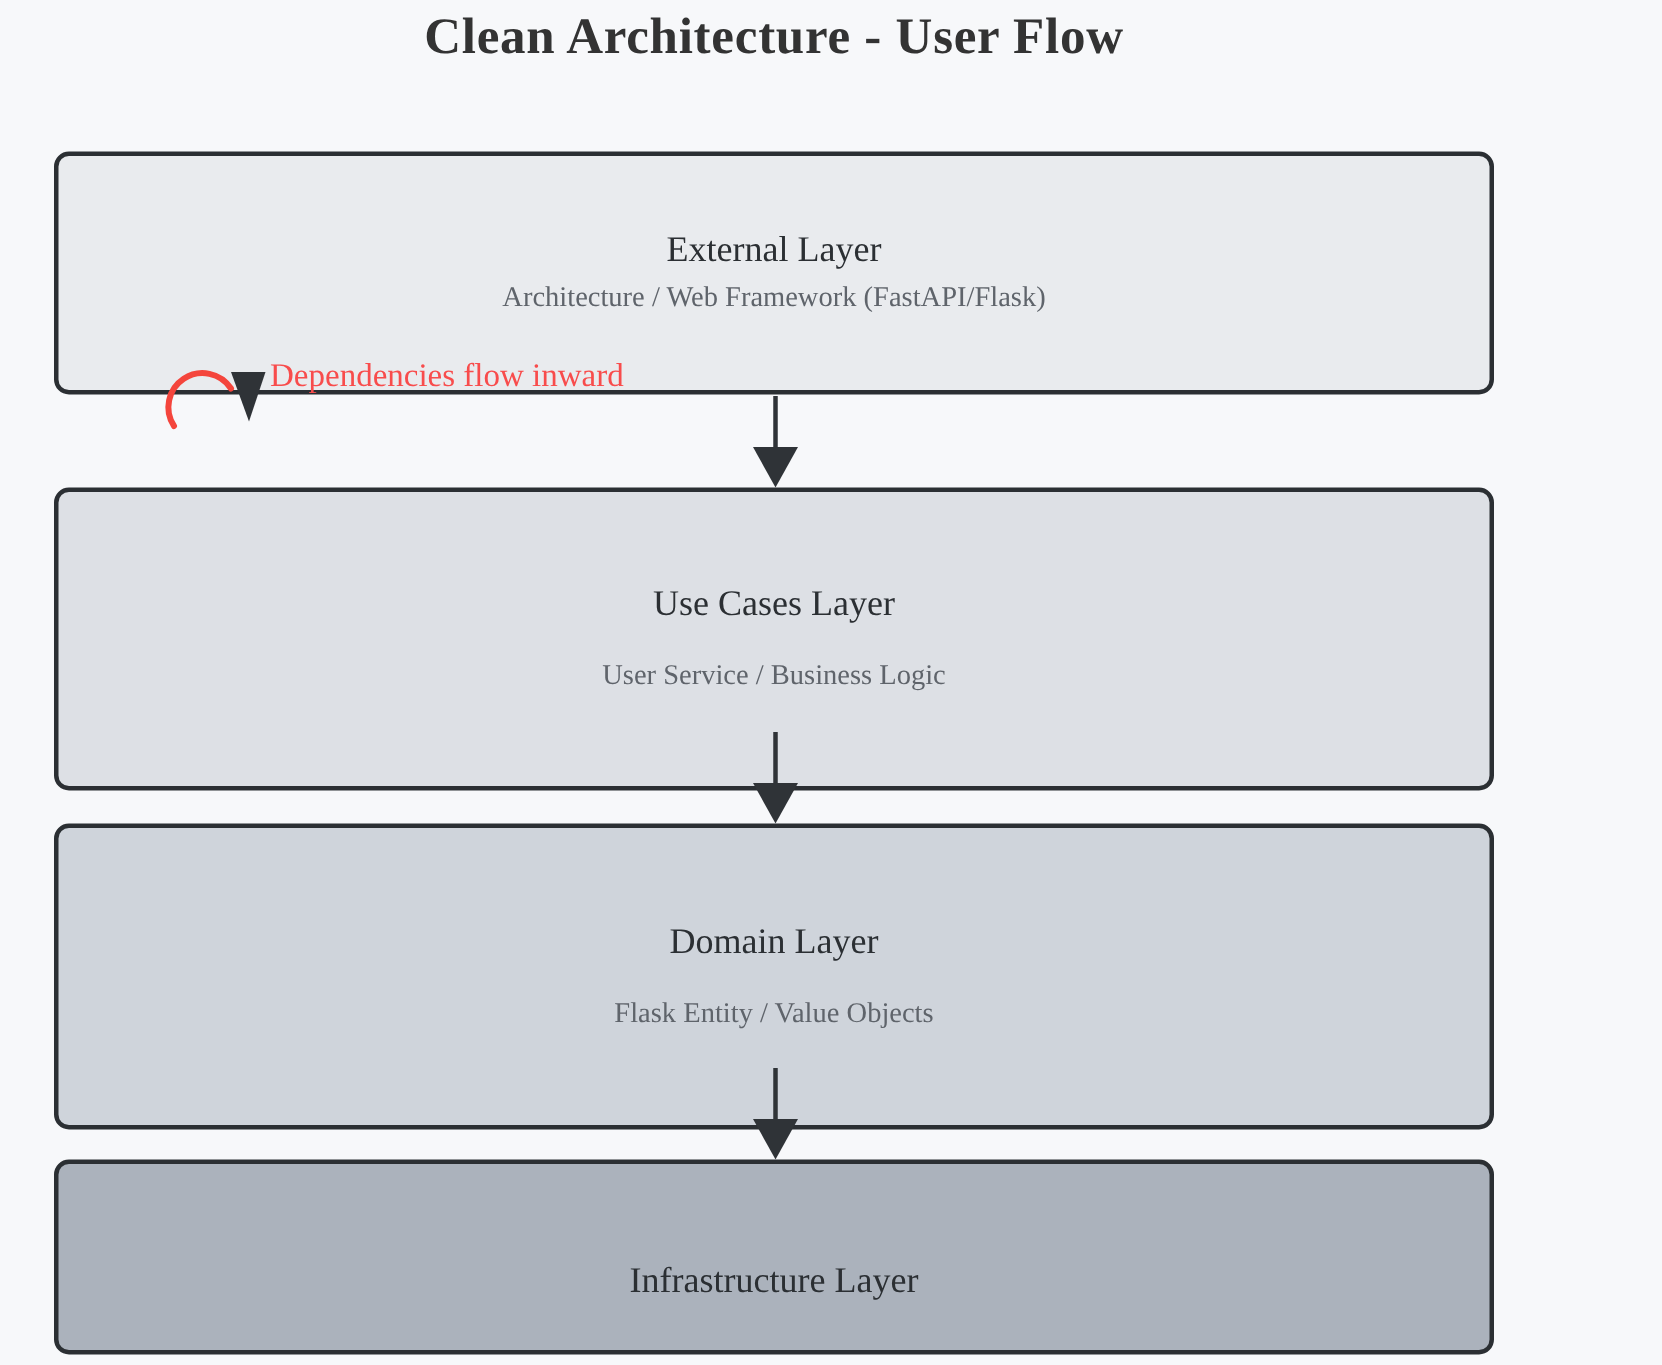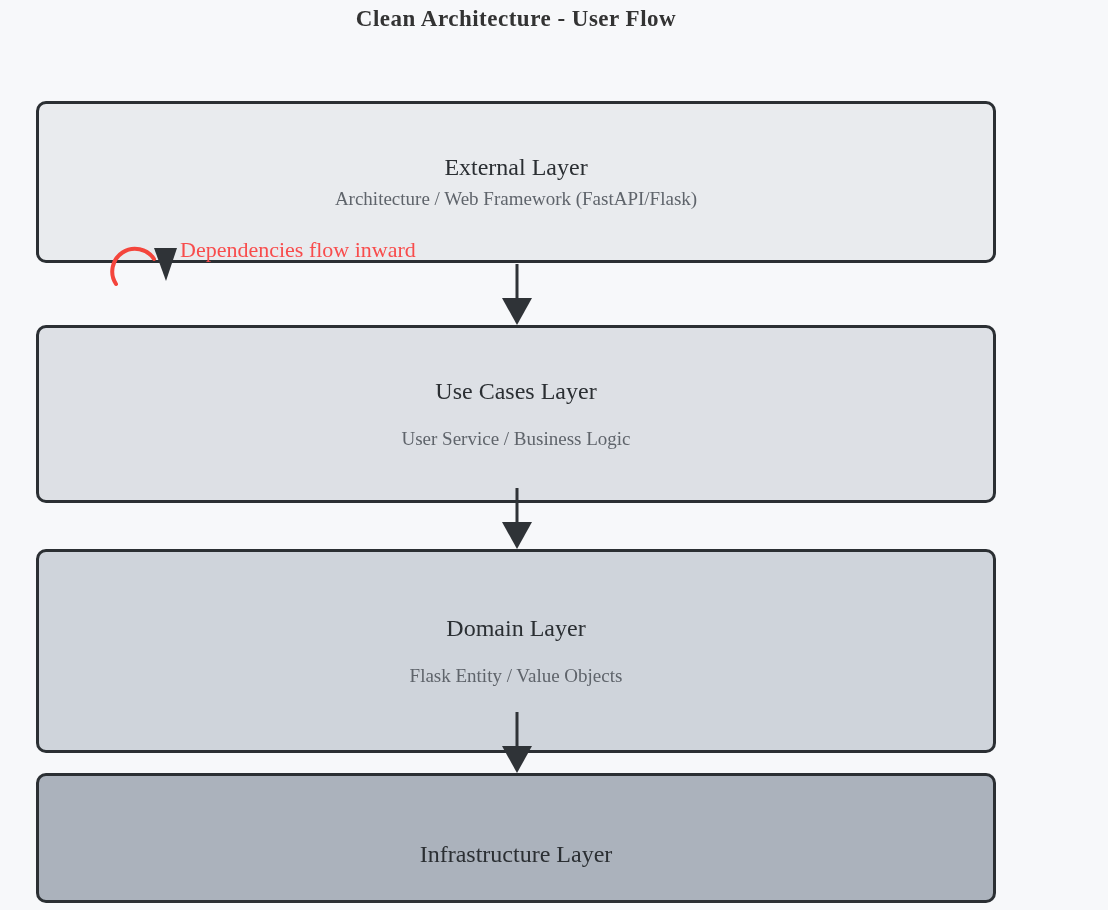--- a/index.html
+++ b/index.html
@@ -16,40 +16,40 @@
     width: 1108px;
     height: 910px;
   }
   .page-title {
     position: absolute;
     left: 36px;
     top: 6px;
     width: 960px;
     margin: 0;
     text-align: center;
-    font-size: 23px;
+    font-size: 34px;
     font-weight: bold;
     letter-spacing: 0.5px;
     color: #333333;
   }
   .layer-box {
     position: absolute;
     left: 36px;
     width: 960px;
     box-sizing: border-box;
     border: 3px solid #2b2f33;
     border-radius: 10px;
     display: flex;
     flex-direction: column;
     align-items: center;
     justify-content: center;
     text-align: center;
   }
   .layer-box.b1 { top: 101px; height: 162px; gap: 8px; }
-  .layer-box.b2 { top: 325px; height: 178px; gap: 24px; }
+  .layer-box.b2 { top: 325px; height: 202px; gap: 24px; }
   .layer-box.b3 { top: 549px; height: 204px; gap: 24px; }
   .layer-box.b4 { top: 773px; height: 130px; gap: 16px; padding-top: 32px; }
   .layer-title {
     font-size: 24px;
     color: #2b2f33;
     line-height: 1.1;
   }
   .layer-subtitle {
     font-size: 19px;
     color: #5f646b;

